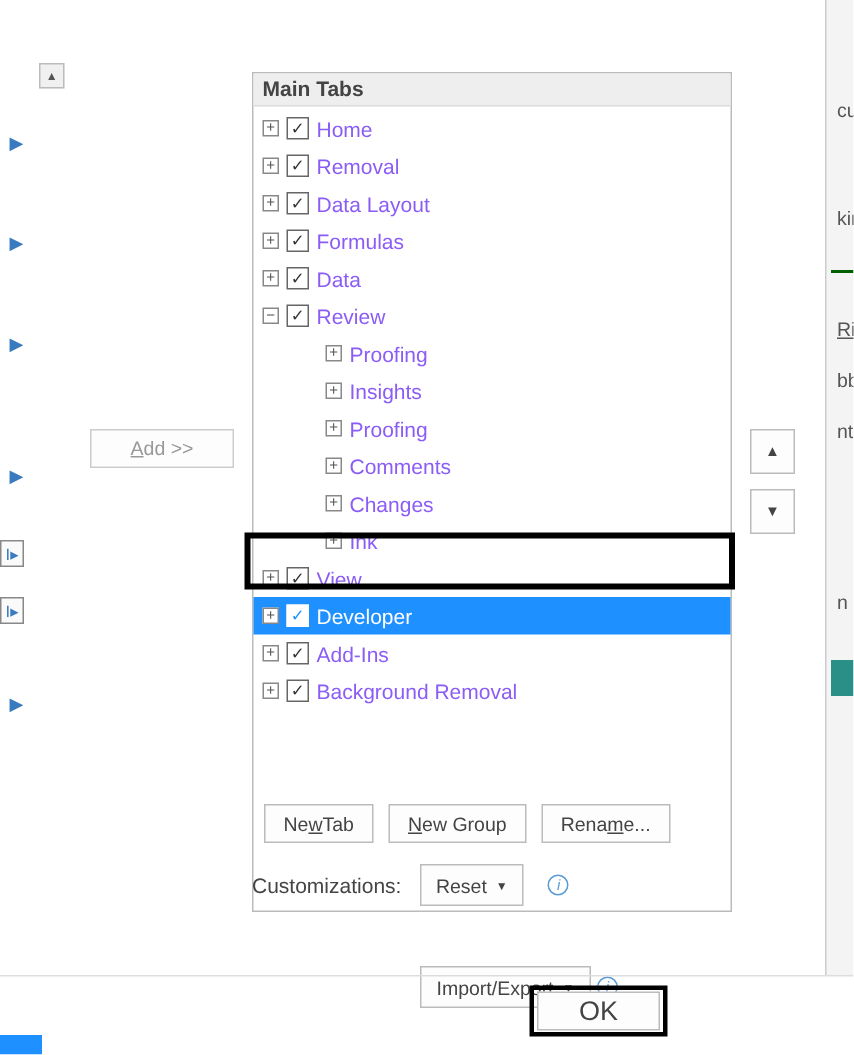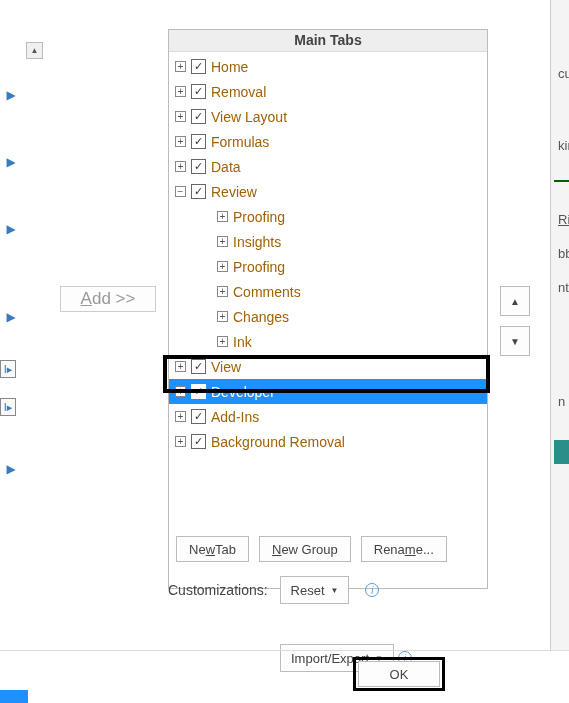--- a/index.html
+++ b/index.html
@@ -50,34 +50,33 @@
     position: absolute;
     left: 60px; top: 286px;
   }
   .mid-btn {
     display: block;
     width: 96px;
     height: 26px;
     border: 1px solid #ccc;
     background: #fdfdfd;
     color: #999;
-    font-size: 17px;
+    font-size: 13px;
     margin-bottom: 10px;
     text-align: center;
     line-height: 24px;
     cursor: default;
   }
   .mid-btn .ul { text-decoration: underline; }
   .main-tabs-panel {
     position: absolute;
-    left: 168px; top: 29px;
+    left: 168px; top: 48px;
     width: 320px; height: 560px;
     border: 1px solid #bbb;
     background: #fff;
-    text-align: center;
   }
   .main-tabs-header {
     height: 22px;
     background: #eee;
     border-bottom: 1px solid #ddd;
     padding: 2px 6px;
     font-weight: bold;
     font-size: 14px;
     color: #444;
   }
@@ -99,21 +98,21 @@
   }
   .chk {
     width: 15px; height: 15px;
     border: 1px solid #666;
     margin-right: 5px;
     display: flex; align-items: center; justify-content: center;
     font-size: 11px; color: #333;
     background: #fff;
   }
   .chk.checked::after { content: "✓"; }
-  .tree-label { font-size: 14px; color: #a16207; }
+  .tree-label { font-size: 14px; color: #8b5cf6; }
   .tree-row.selected {
     background: #1e90ff;
   }
   .tree-row.selected .tree-label { color: #fff; }
   .tree-row.selected .chk { color: #1e90ff; background: #fff; border-color: #fff; }
   .highlight-box {
     position: absolute;
     left: 163px; top: 355px;
     width: 327px; height: 38px;
     border: 4px solid #000;
@@ -187,21 +186,21 @@
   }
   .footer-btns {
     position: absolute;
     left: 358px; top: 661px;
     display: flex; gap: 10px;
   }
   .footer-btn {
     width: 82px; height: 26px;
     border: 1px solid #bbb;
     background: #fdfdfd;
-    font-size: 13px;
+    font-size: 18px;
     display: flex; align-items: center; justify-content: center;
     color: #444;
   }
   .ok-highlight {
     position: absolute;
     left: 353px; top: 657px;
     width: 92px; height: 34px;
     border: 3px solid #000;
     pointer-events: none;
   }
@@ -265,21 +264,21 @@
       <span class="tree-label">Home</span>
     </div>
     <div class="tree-row">
       <span class="expander">+</span>
       <span class="chk checked"></span>
       <span class="tree-label">Removal</span>
     </div>
     <div class="tree-row">
       <span class="expander">+</span>
       <span class="chk checked"></span>
-      <span class="tree-label">View Layout</span>
+      <span class="tree-label">Data Layout</span>
     </div>
     <div class="tree-row">
       <span class="expander">+</span>
       <span class="chk checked"></span>
       <span class="tree-label">Formulas</span>
     </div>
     <div class="tree-row">
       <span class="expander">+</span>
       <span class="chk checked"></span>
       <span class="tree-label">Data</span>

